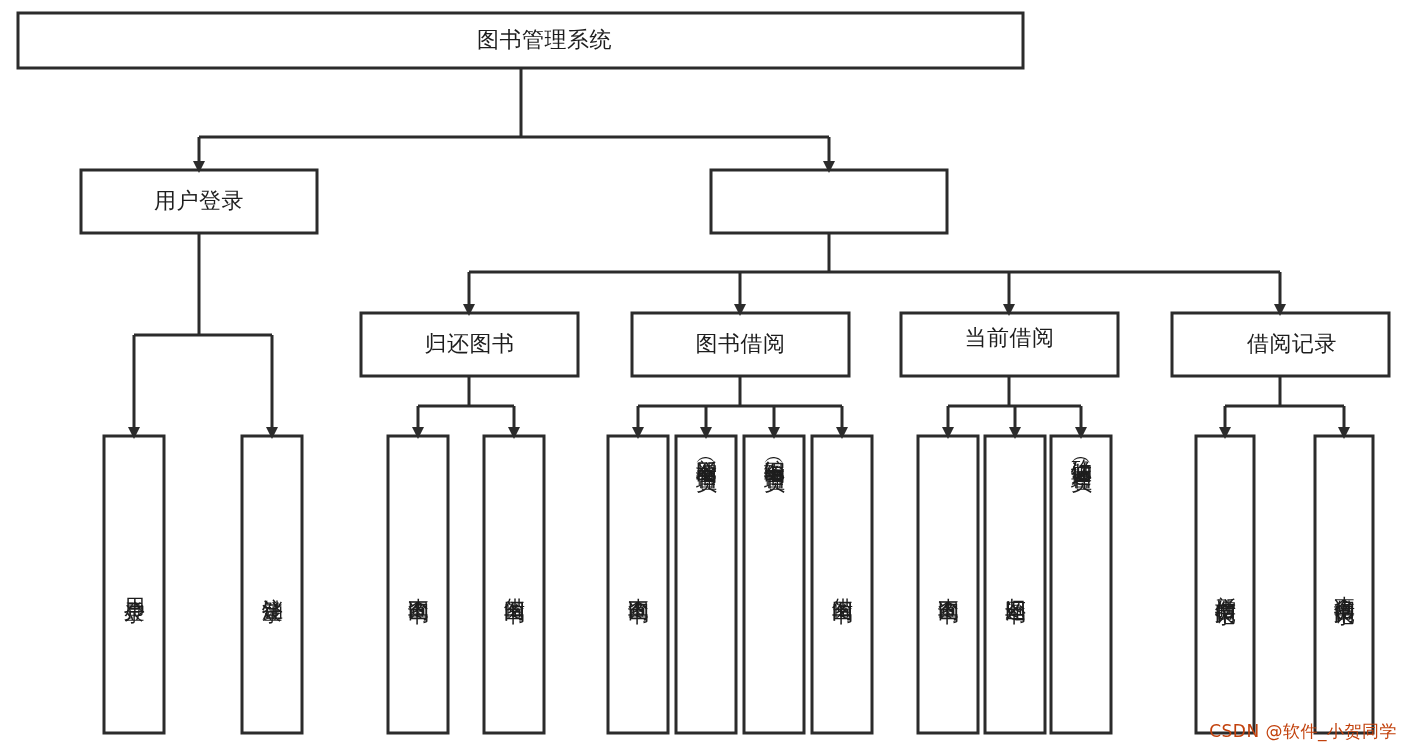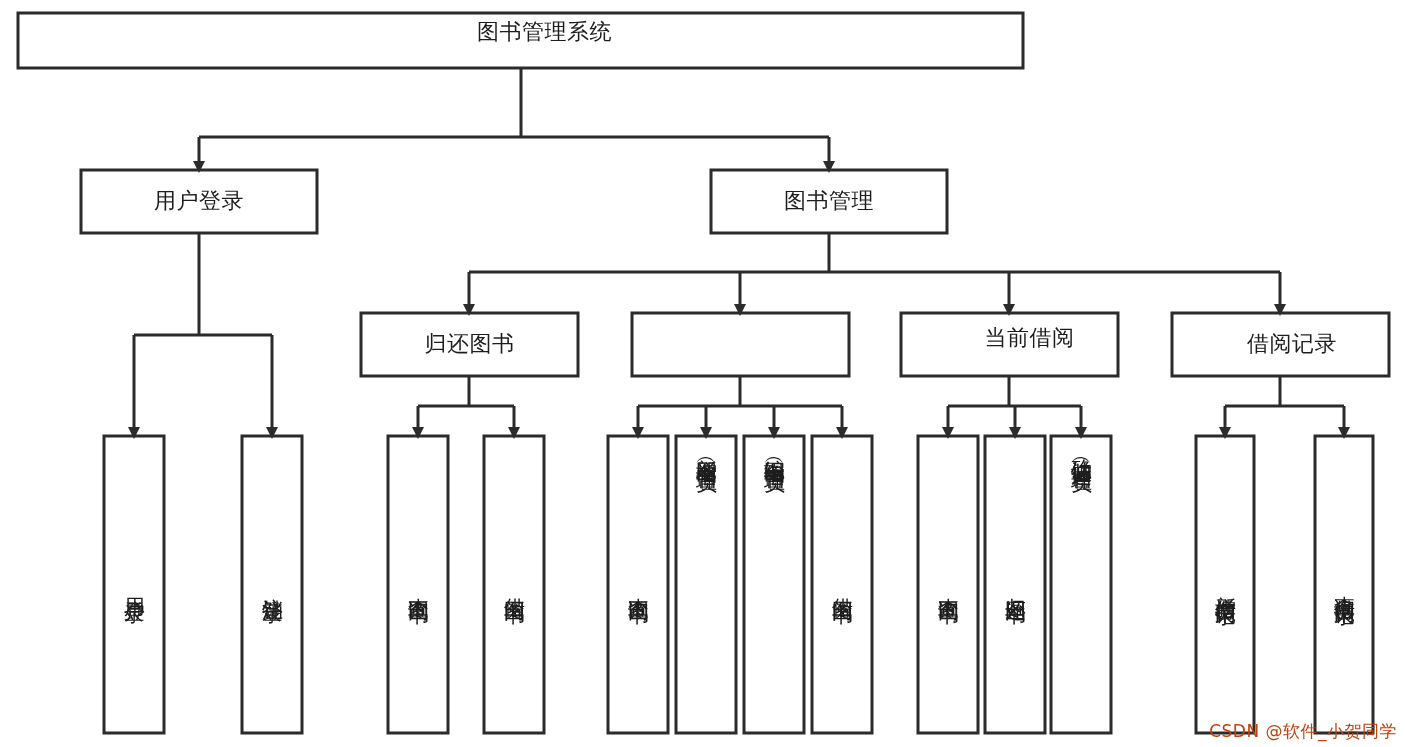--- a/index.html
+++ b/index.html
@@ -155,27 +155,27 @@
     <path class="connector" marker-end="url(#arrow)" d="M948,406 L948,428"></path>
     <path class="connector" marker-end="url(#arrow)" d="M1015,406 L1015,428"></path>
     <path class="connector" marker-end="url(#arrow)" d="M1081,406 L1081,428"></path>
 
     <path class="connector" d="M1280,376 L1280,406"></path>
     <path class="connector" d="M1225,406 L1344,406"></path>
     <path class="connector" marker-end="url(#arrow)" d="M1225,406 L1225,428"></path>
     <path class="connector" marker-end="url(#arrow)" d="M1344,406 L1344,428"></path>
   </svg>
 
-  <div class="node-label horizontal" style="left:18px; top:5px; width:1053px; height:55px;">图书管理系统</div>
+  <div class="node-label horizontal" style="left:18px; top:13px; width:1053px; height:55px;">图书管理系统</div>
 
   <div class="node-label horizontal" style="left:81px; top:170px; width:236px; height:63px;">用户登录</div>
-  <div class="node-label horizontal" style="left:711px; top:170px; width:236px; height:63px;">图书管理</div>
 
   <div class="node-label horizontal" style="left:361px; top:313px; width:217px; height:63px;">归还图书</div>
-  <div class="node-label horizontal" style="left:901px; top:313px; width:217px; height:50px;margin-left:20px;">当前借阅</div>
+  <div class="node-label horizontal" style="left:632px; top:313px; width:217px; height:63px;">图书借阅</div>
+  <div class="node-label horizontal" style="left:901px; top:313px; width:217px; height:50px;">当前借阅</div>
   <div class="node-label horizontal" style="left:1172px; top:313px; width:240px; height:63px;">借阅记录</div>
 
   <div class="node-label vertical centered" style="left:104px; top:436px; width:60px; height:297px;">用户登录</div>
   <div class="node-label vertical centered" style="left:242px; top:436px; width:60px; height:297px;">注销登录</div>
 
   <div class="node-label vertical centered" style="left:388px; top:436px; width:60px; height:297px;">查询图书</div>
   <div class="node-label vertical centered" style="left:484px; top:436px; width:60px; height:297px;">借阅图书</div>
 
   <div class="node-label vertical centered" style="left:608px; top:436px; width:60px; height:297px;">查询图书</div>
   <div class="node-label vertical" style="left:676px; top:436px; width:60px; height:297px;">新增图书（管理员）</div>

